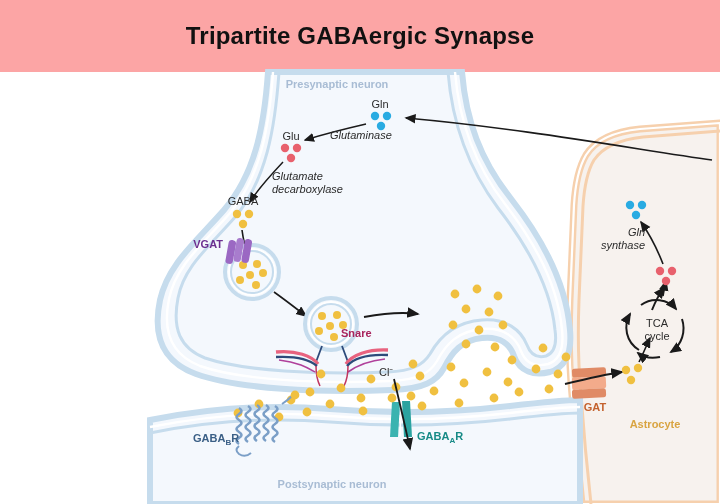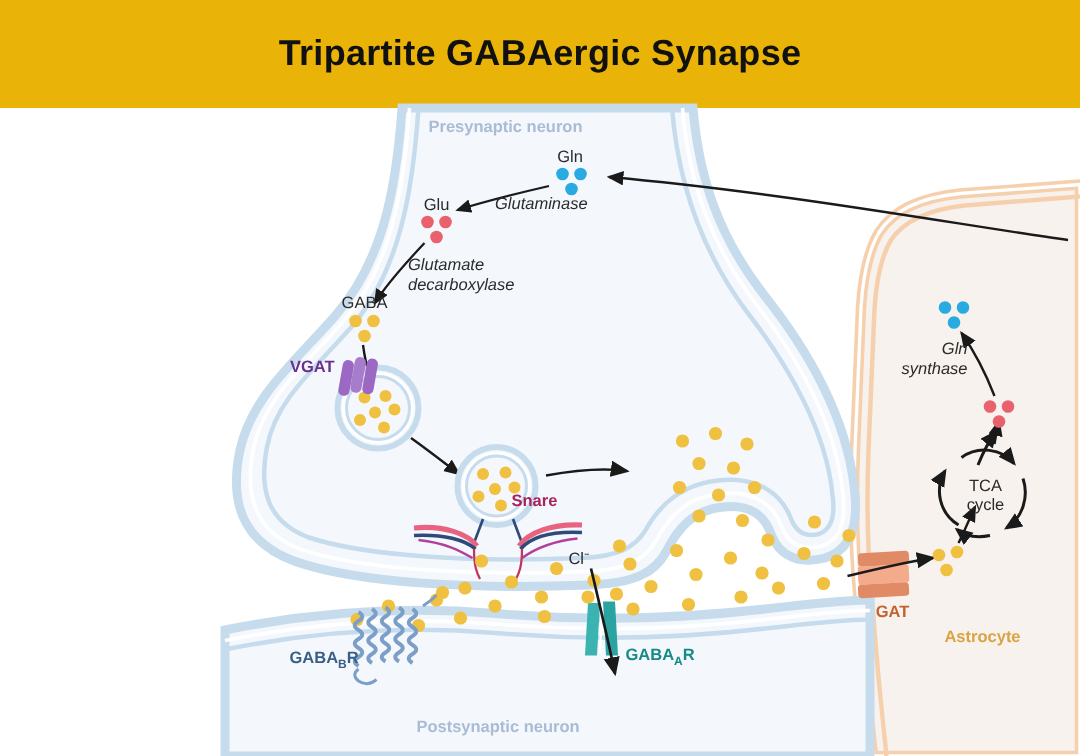--- a/index.html
+++ b/index.html
@@ -17,21 +17,21 @@
     position: relative;
     width: 720px;
     height: 504px;
     background: #ffffff;
   }
   #header {
     position: absolute;
     left: 0; top: 0;
     width: 720px;
     height: 72px;
-    background: #eab308;
+    background: #fca5a5;
     display: flex;
     align-items: center;
     justify-content: center;
   }
   #title {
     font-family: "Liberation Sans", sans-serif;
     font-size: 24px;
     font-weight: bold;
     color: #111111;
     letter-spacing: 0.2px;

